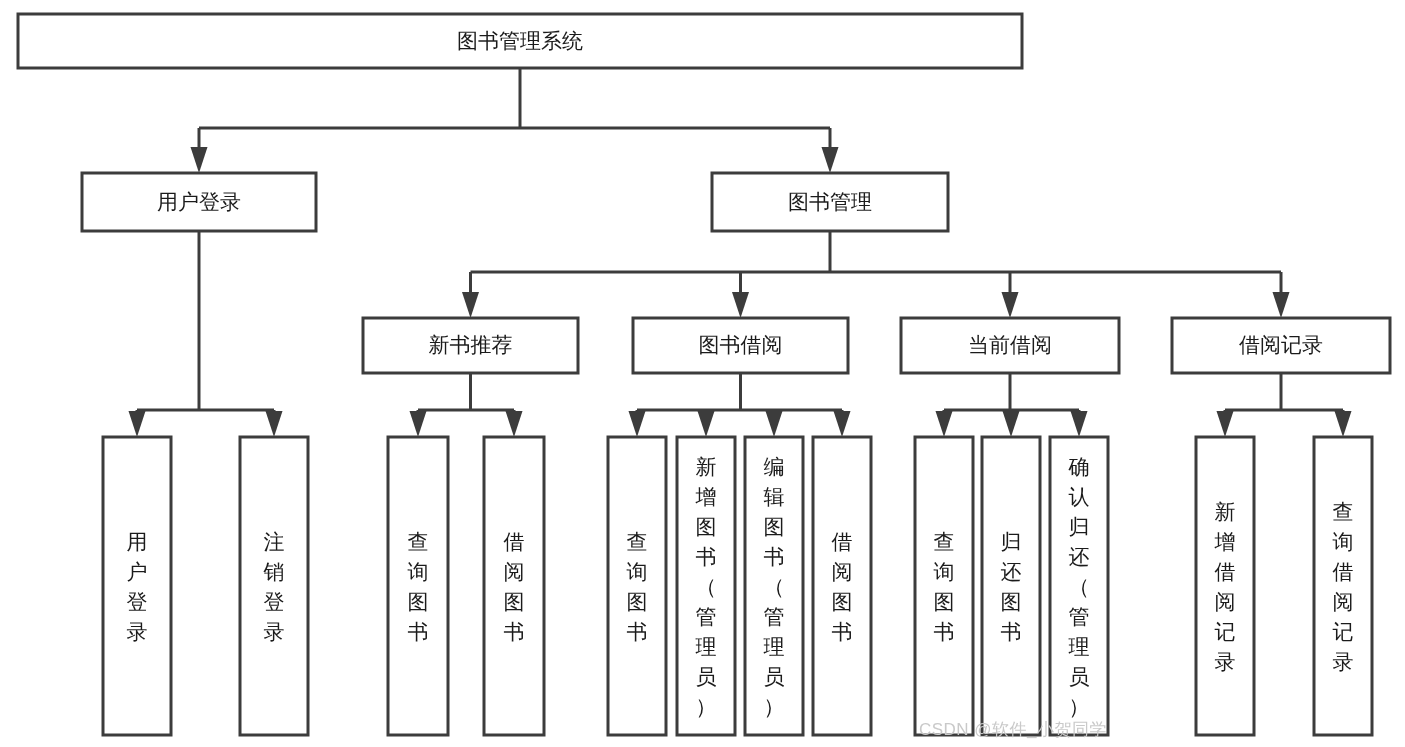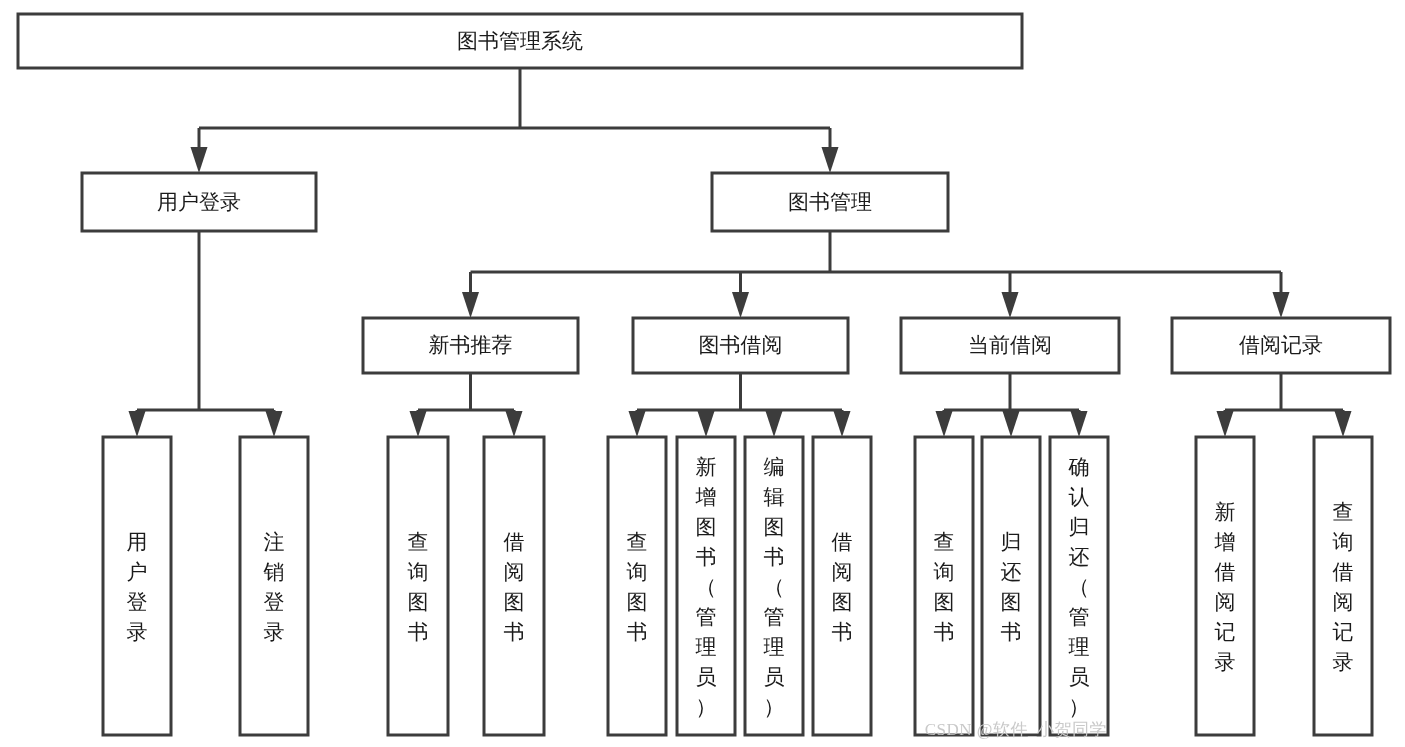--- a/index.html
+++ b/index.html
@@ -56,21 +56,21 @@
   .node-label-v {
     font-family: "Liberation Sans", "DejaVu Sans", sans-serif;
     font-size: 21px;
     fill: #1b1b1b;
     text-anchor: middle;
   }
   .watermark {
     position: absolute;
     right: 8px;
     bottom: 6px;
-    font-family: Liberation Serif, serif;
+    font-family: Liberation Sans, sans-serif;
     font-size: 17px;
     color: #c9c9c9;
     letter-spacing: 0.5px;
     white-space: nowrap;
     user-select: none;
   }
 </style>
 </head>
 <body>
 

